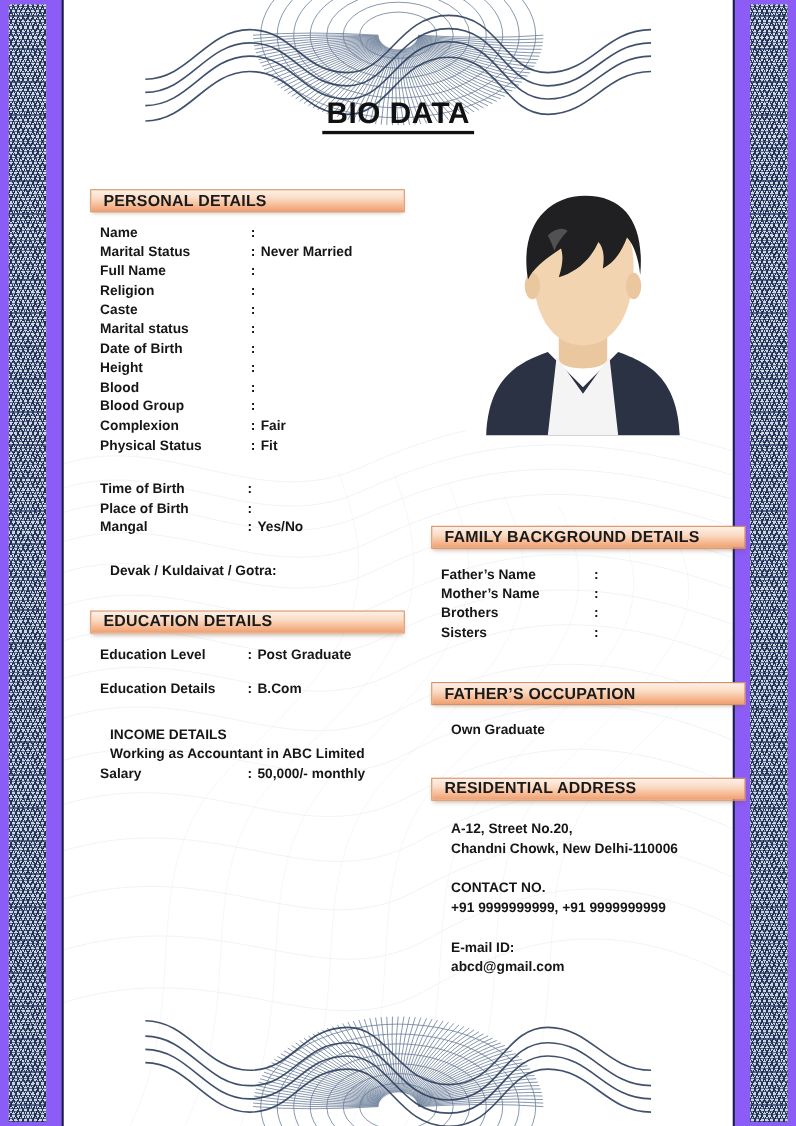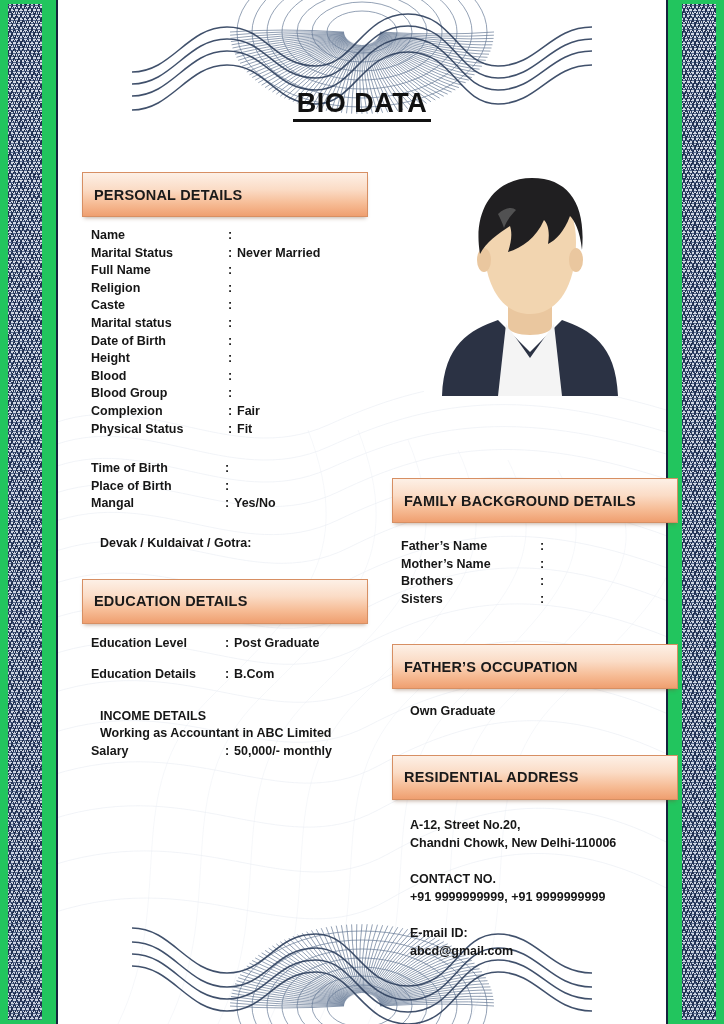--- a/index.html
+++ b/index.html
@@ -10,21 +10,21 @@
     font-family: "Liberation Sans", sans-serif;
     background: #ffffff;
     overflow: hidden;
     position: relative;
   }
 
   
   .page {
     position: absolute;
     inset: 0;
-    background: #22c55e;
+    background: #8b5cf6;
   }
 
   .border-band {
     position: absolute;
     background:
       repeating-linear-gradient(115deg, #1e2d4d 0 1px, rgba(30,45,77,0) 1px 4px),
       repeating-linear-gradient(65deg, #2a3b5e 0 1px, rgba(42,59,94,0) 1px 4px),
       repeating-linear-gradient(0deg, #55688c 0 1px, rgba(85,104,140,0.15) 1px 3px),
       linear-gradient(#e9edf4, #dfe5ef);
   }
@@ -83,21 +83,21 @@
   .col {
     position: absolute;
     z-index: 5;
   }
   .col-left  { left: 82px; top: 172px; width: 286px; }
   .col-right { left: 392px; top: 172px; width: 286px; }
 
   
   .sec-head {
     position: relative;
-    height: 45px;
+    height: 21px;
     border: 1px solid #d78f63;
     background: linear-gradient(to bottom,
         #fdf0e6 0%,
         #fbdcc6 38%,
         #f6bb94 72%,
         #ef9f70 100%);
     box-shadow: 0 3px 4px -2px rgba(120,80,50,.45);
     display: flex;
     align-items: center;
     padding-left: 11px;

